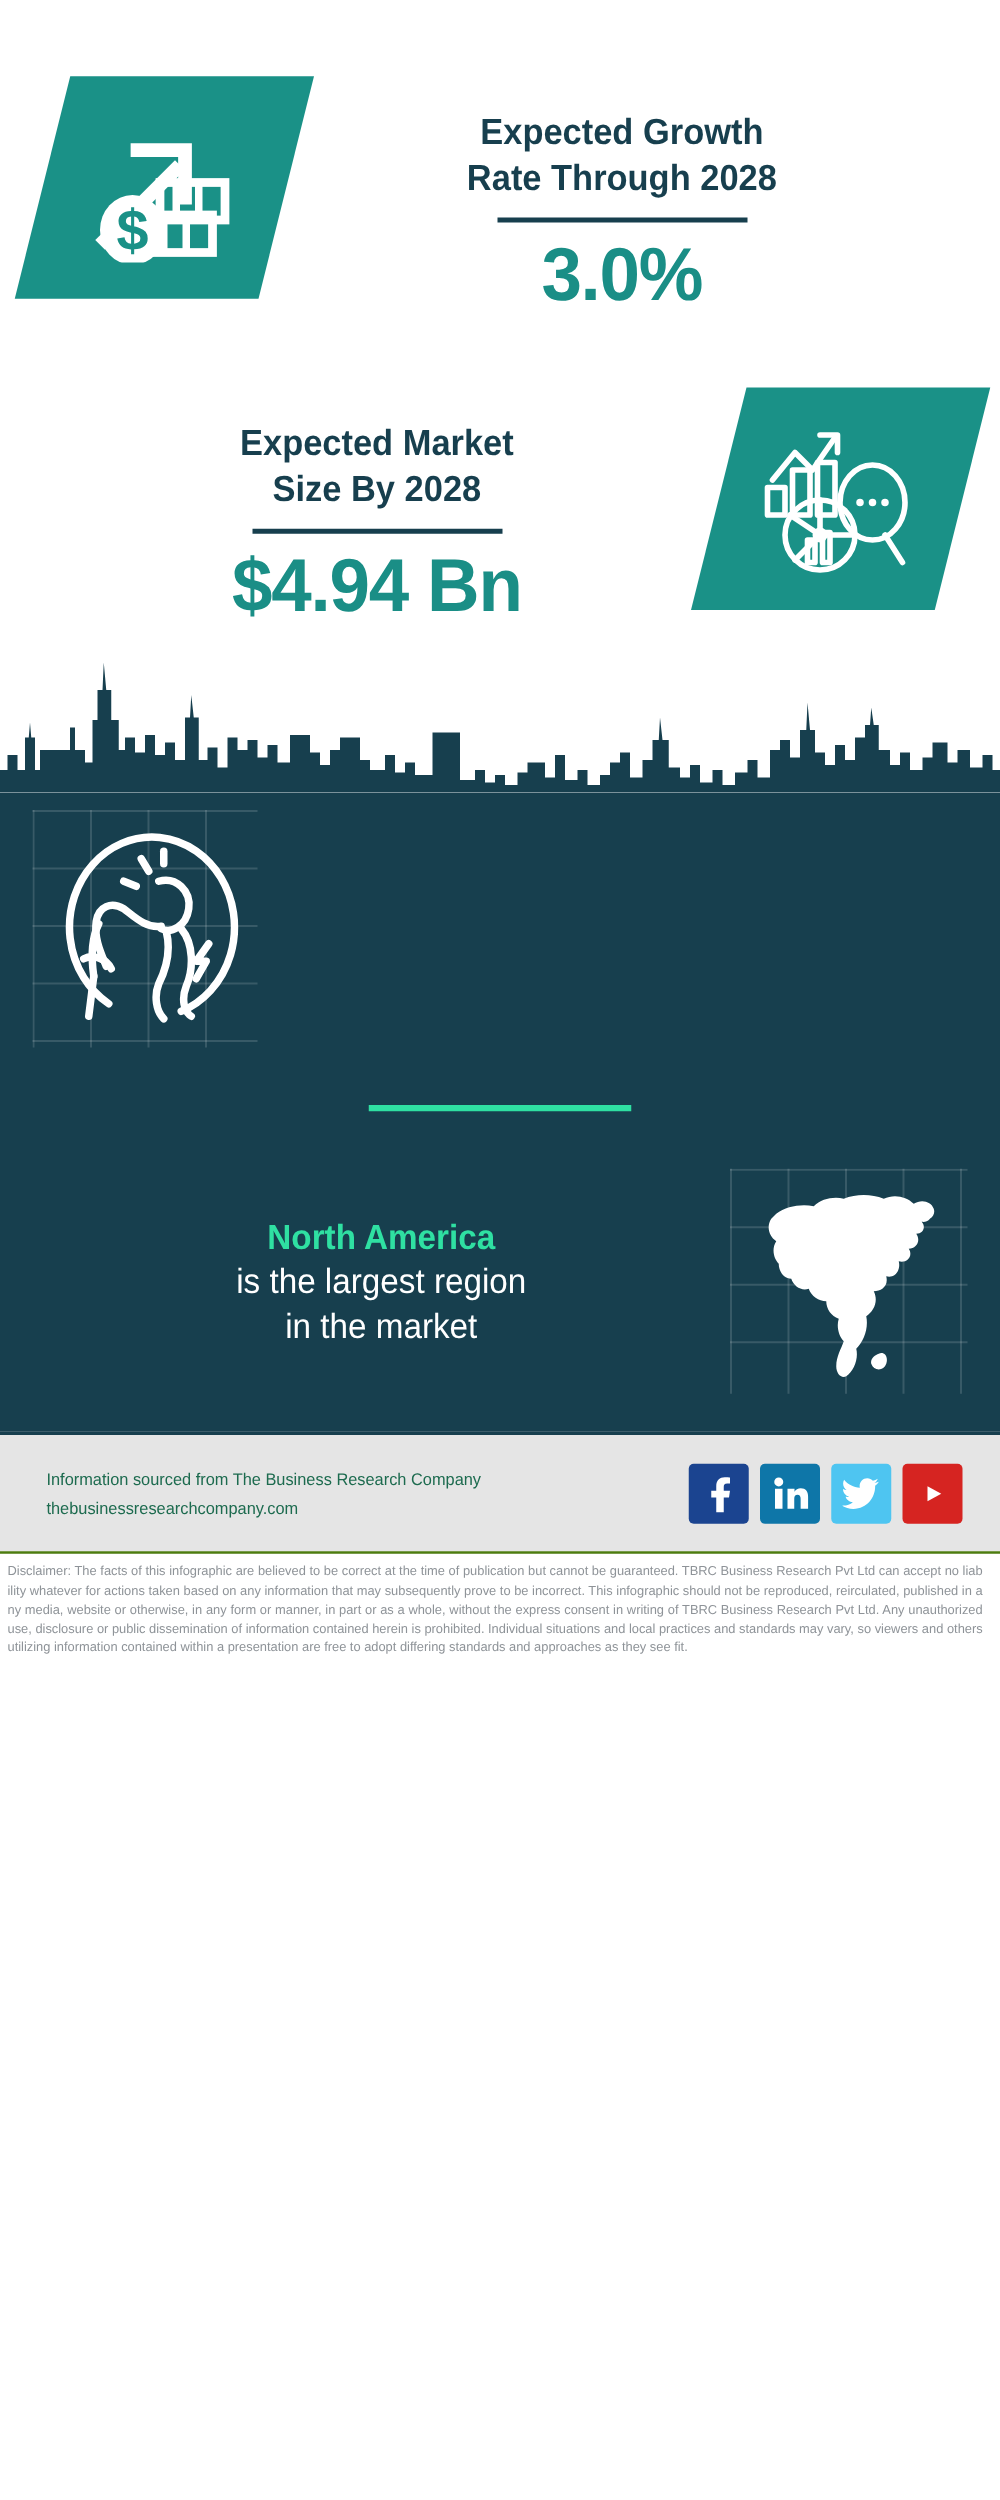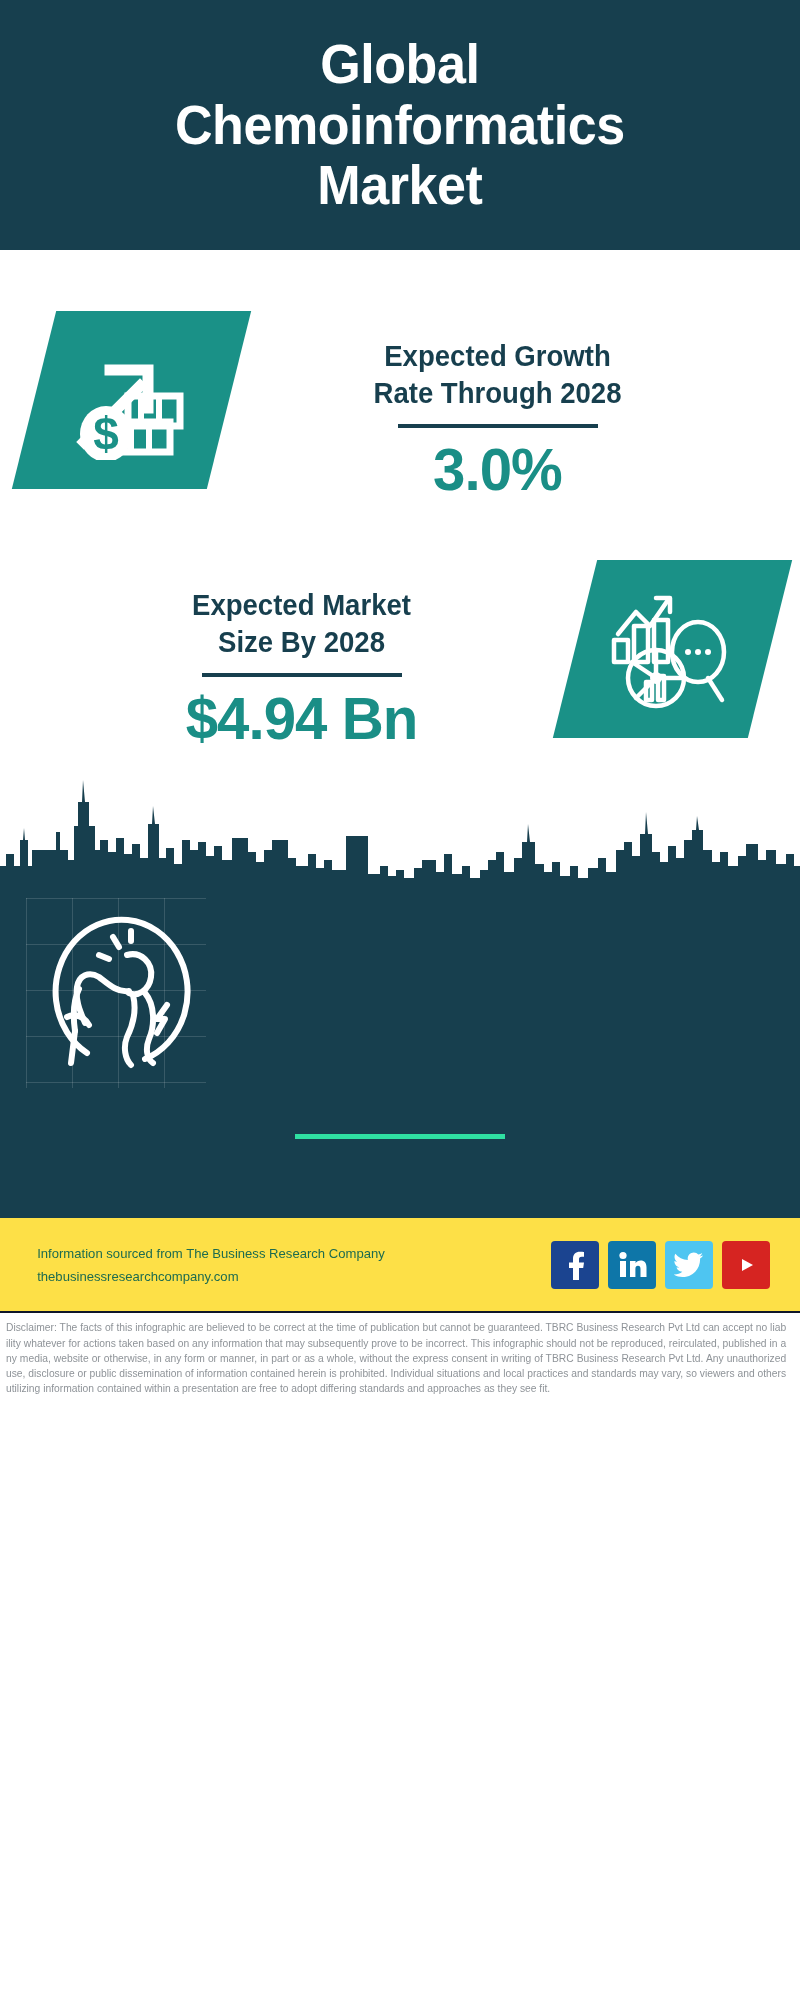--- a/index.html
+++ b/index.html
@@ -114,21 +114,21 @@
   }
 
   .fact-map {
     width:190px; height:180px; flex:0 0 auto;
     position:relative;
     display:flex; align-items:center; justify-content:center;
   }
 
   
   .footer {
-    background:#fde047;
+    background:#e5e5e5;
     height:96px;
     display:flex; align-items:center;
     padding:0 30px;
     border-top:3px solid #173f4e;
     gap:43px;
   }
   .footer-text { flex:1 1 auto; }
   .footer-line {
     color:#1d6b4f;
     font-size:13.5px;
@@ -139,46 +139,39 @@
   .social {
     width:48px; height:48px; border-radius:4px;
     display:flex; align-items:center; justify-content:center;
   }
   .s-fb { background:#1b4490; }
   .s-li { background:#0e76a8; }
   .s-tw { background:#4ec5f1; }
   .s-yt { background:#d62421; }
 
   .disclaimer-wrap {
-    border-top:2px solid #0f172a;
+    border-top:2px solid #4d7c0f;
     padding:7px 6px 0 6px;
     background:#ffffff;
   }
   .disclaimer {
     color:#8e9398;
     font-size:10.4px;
     line-height:1.45;
     text-align:justify;
     word-break:break-all;
     transform:scaleX(0.99);
     transform-origin:left top;
   }
 </style>
 </head>
 <body>
 
 <div class="page">
 
-  <div class="header">
-    <div class="header-title">
-      <div>Global</div>
-      <div>Chemoinformatics</div>
-      <div>Market</div>
-    </div>
-  </div>
 
   <div class="white-zone">
 
     <div class="stat-row" style="padding:48px 34px 10px 34px;">
       <div class="para-badge">
         <div class="para-inner">
           <svg width="132" height="120" viewBox="0 0 132 120">
 
             <path d="M18 102 L74 46" stroke="#ffffff" stroke-width="11" fill="none" stroke-linecap="square"></path>
             <path d="M44 30 L82 30 L82 68" stroke="#ffffff" stroke-width="11" fill="none" stroke-linecap="square" stroke-linejoin="miter"></path>
@@ -304,20 +297,44 @@
             <path d="M68 46 L58 42"></path>
 
             <path d="M126 92 L116 106 L124 106 L116 120"></path>
           </g>
         </svg>
       </div>
     </div>
 
     <div class="green-rule"></div>
 
+    <div class="fact-row">
+      <div class="fact-text">
+        <div class="fact-hl">North America</div>
+        <div class="fact-sub">
+          <div>is the largest region</div>
+          <div>in the market</div>
+        </div>
+      </div>
+      <div class="fact-map">
+        <div class="grid-bg"></div>
+        <svg width="160" height="168" viewBox="0 0 160 168">
+          <path fill="#ffffff" d="M22 30 C30 24 42 22 52 24 C58 18 68 16 76 18 C86 14 98 14 108 18
+            C116 14 126 16 132 22 C138 18 146 20 148 26 C150 32 144 36 138 36 C142 40 140 46 134 46
+            C138 52 134 58 128 58 C132 64 126 70 120 68 C122 76 116 82 110 80 C112 88 106 92 100 92
+            C104 100 100 108 94 112 C96 122 92 132 86 138 C88 146 84 156 78 160 C74 162 70 158 70 152
+            C70 144 74 138 76 132 C72 128 70 120 72 114 C66 112 62 106 62 100 C56 100 50 96 48 90
+            C42 92 36 88 34 82 C28 82 24 76 24 70 C20 66 18 58 22 52 C16 48 14 40 18 34 Z
+            M136 24 C142 22 148 26 146 32 C144 38 136 38 134 32 C133 28 134 25 136 24 Z
+            M30 44 C36 42 42 46 40 52 C38 58 30 58 28 52 C27 48 28 45 30 44 Z
+            M104 142 C108 140 112 144 110 150 C108 156 100 156 98 150 C97 146 101 143 104 142 Z"></path>
+          <path fill="#ffffff" d="M112 28 C120 26 128 32 126 40 C124 48 114 50 110 44 C106 38 107 30 112 28 Z"></path>
+        </svg>
+      </div>
+    </div>
   </div>
 
   <div class="footer">
     <div class="footer-text">
       <div class="footer-line">Information sourced from The Business Research Company</div>
       <div class="footer-line">thebusinessresearchcompany.com</div>
     </div>
     <div class="social-row">
       <div class="social s-fb">
         <svg width="26" height="30" viewBox="0 0 26 30">

